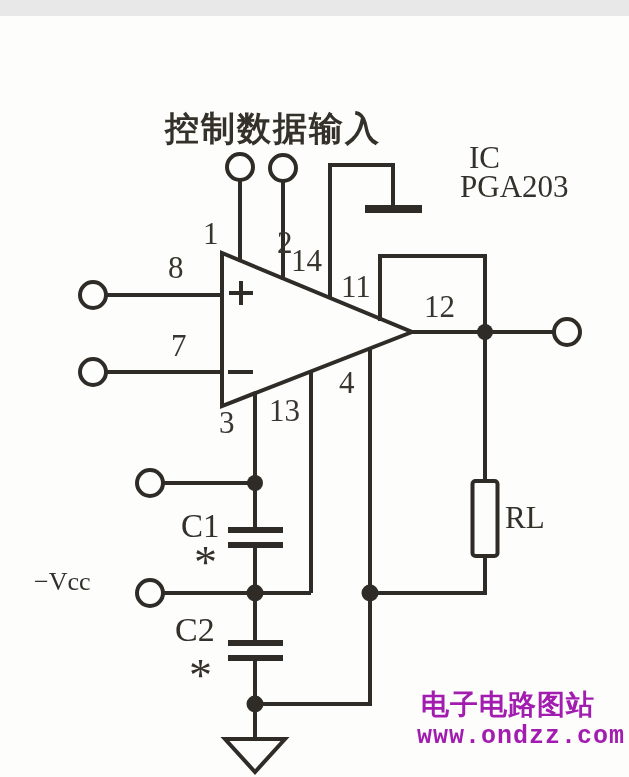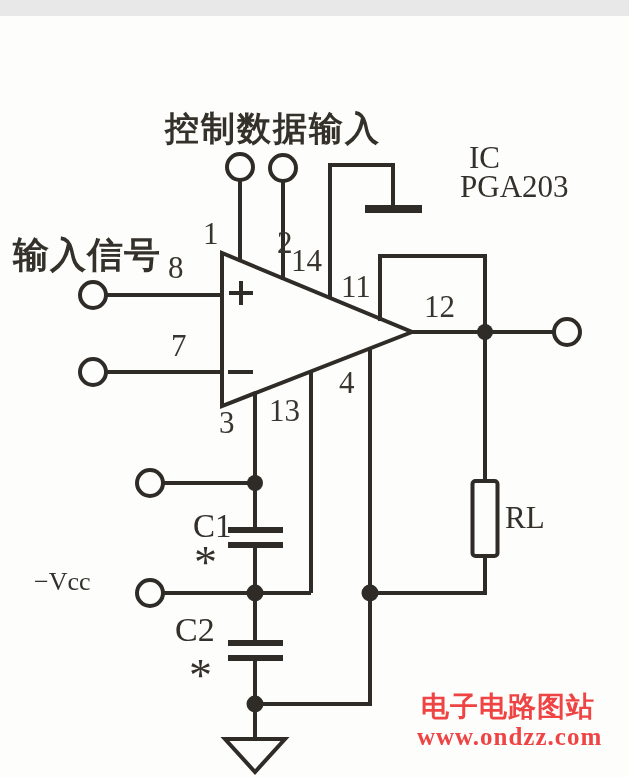--- a/index.html
+++ b/index.html
@@ -15,22 +15,22 @@
   .solid{fill:#2f2c27;stroke:none;}
   .lbl{position:absolute;color:#34312b;white-space:nowrap;line-height:1;}
   .cjk{font-family:"Liberation Sans",sans-serif;font-weight:600;}
   .ser{font-family:"Liberation Serif",serif;font-weight:400;}
   .pin{font-family:"Liberation Serif",serif;font-size:31px;color:#38342e;}
   .wm-company{
     font-family:"Liberation Sans",sans-serif;font-weight:400;
     color:rgba(149,143,134,0.65);font-size:23px;letter-spacing:1px;
   }
   .wm-site{
-    font-family:Liberation Serif, serif;font-weight:700;
-    color:#ef4444;text-shadow:1px 1px 0 #ffffff;
+    font-family:Liberation Mono, monospace;font-weight:700;
+    color:#a21caf;text-shadow:1px 1px 0 #ffffff;
   }
 </style>
 </head>
 <body>
 
 <div class="stage">
 
   <svg width="629" height="777" viewBox="0 0 629 777">
 
     <polygon class="part" points="222,237 222,390 412,316"></polygon>
@@ -78,29 +78,28 @@
 
     <circle class="solid" cx="485" cy="316" r="8"></circle>
     <circle class="solid" cx="255" cy="467" r="8"></circle>
     <circle class="solid" cx="255" cy="577" r="8.5"></circle>
     <circle class="solid" cx="370" cy="577" r="8.5"></circle>
     <circle class="solid" cx="255" cy="688" r="8.5"></circle>
   </svg>
 
   <div class="lbl cjk" style="left:165px;top:95px;font-size:34px;letter-spacing:2px;">控制数据输入</div>
 
-  <div class="lbl cjk" style="left:13px;top:221px;font-size:36px;letter-spacing:1px;">输入信号</div>
 
 
   <div class="lbl ser" style="left:469px;top:126px;font-size:31px;">IC</div>
   <div class="lbl ser" style="left:460px;top:155px;font-size:31px;">PGA203</div>
 
   <div class="lbl ser" style="left:505px;top:486px;font-size:31px;">RL</div>
 
-  <div class="lbl ser" style="left:193px;top:494px;font-size:33px;">C1</div>
+  <div class="lbl ser" style="left:181px;top:494px;font-size:33px;">C1</div>
   <div class="lbl ser" style="left:194px;top:524px;font-size:46px;">*</div>
 
   <div class="lbl ser" style="left:175px;top:597px;font-size:34px;">C2</div>
   <div class="lbl ser" style="left:189px;top:637px;font-size:46px;">*</div>
 
   <div class="lbl ser" style="left:34px;top:553px;font-size:26px;">−Vcc</div>
 
   <div class="lbl pin" style="left:203px;top:202px;">1</div>
   <div class="lbl pin" style="left:277px;top:211px;">2</div>
   <div class="lbl pin" style="left:291px;top:229px;">14</div>

